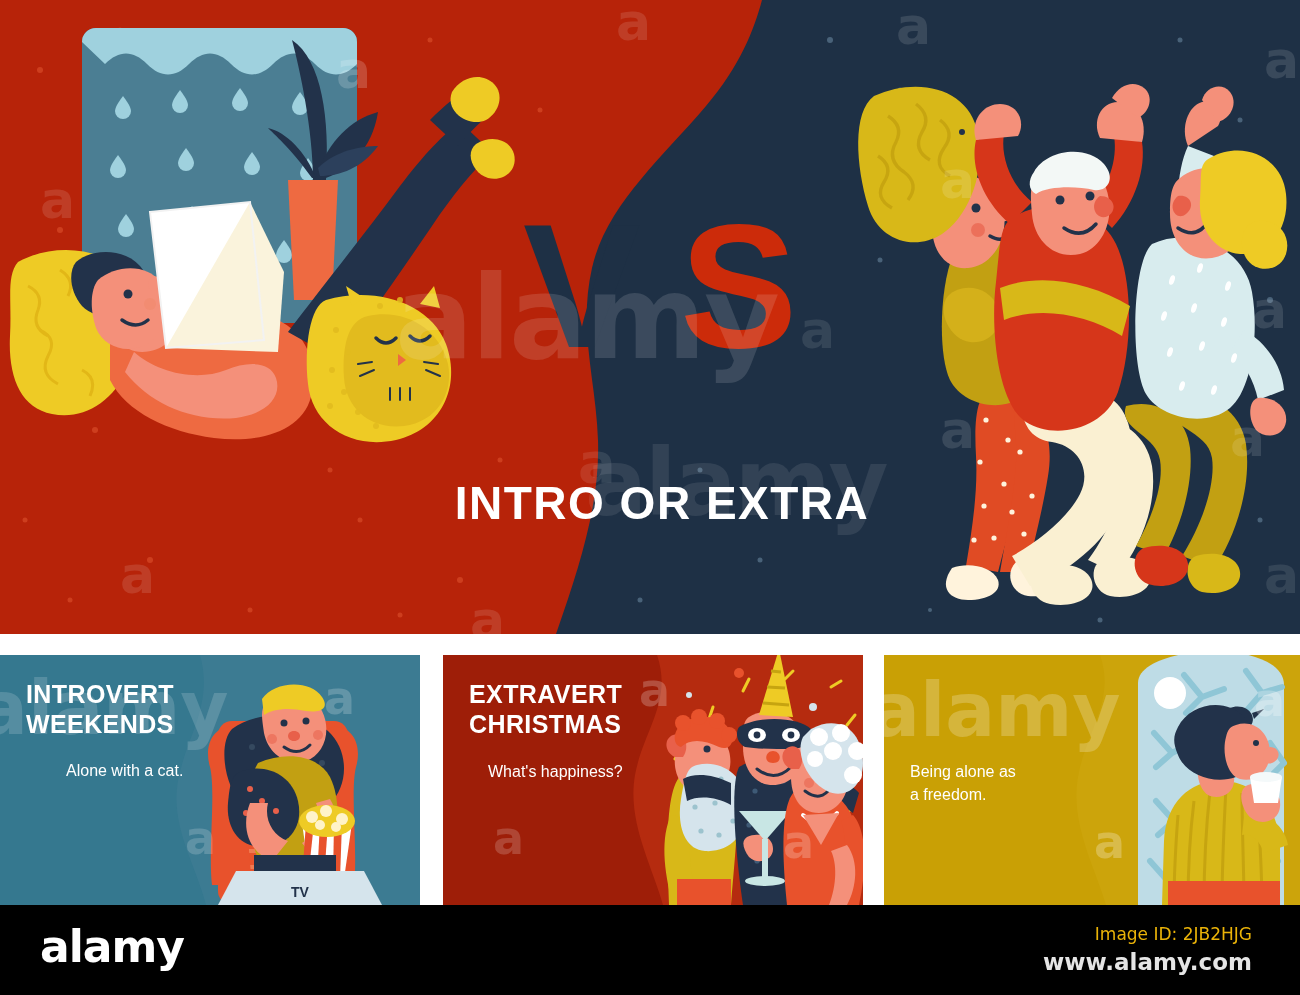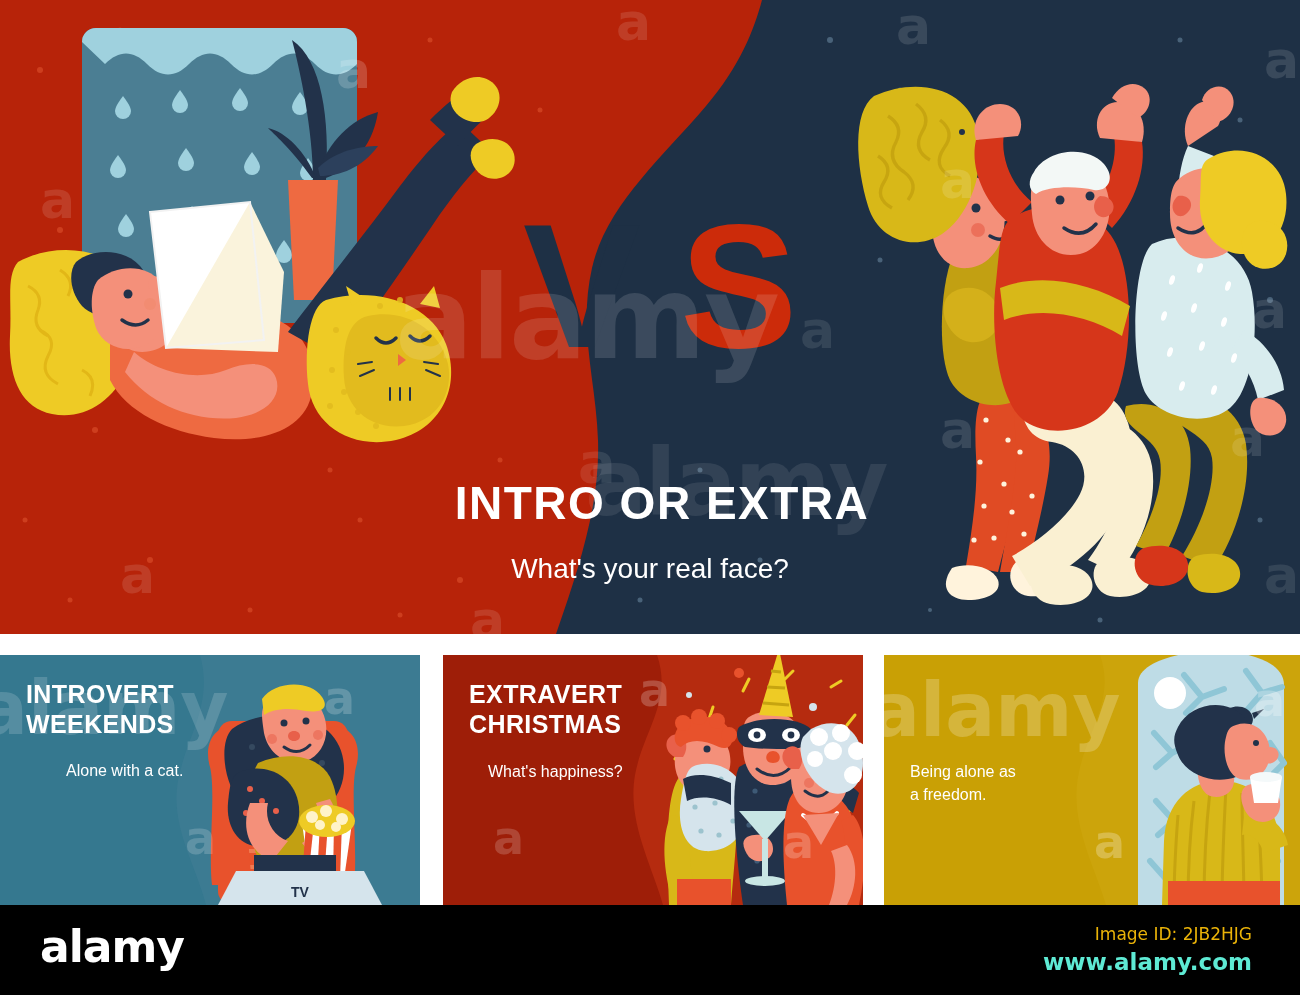--- a/index.html
+++ b/index.html
@@ -55,21 +55,21 @@
   .alamy-logo {
     position:absolute; left:40px; top:20px; color:#fff;
     font-size:44px; font-weight:bold; font-family:"DejaVu Sans", sans-serif;
     letter-spacing:-1px; line-height:44px;
   }
   .footer-id {
     position:absolute; right:48px; top:19px; color:#eab308; font-size:17px;
     font-family:"DejaVu Sans", sans-serif;
   }
   .footer-url {
-    position:absolute; right:48px; top:44px; color:#5eead4; font-size:23px; font-weight:bold;
+    position:absolute; right:48px; top:44px; color:#e5e5e5; font-size:23px; font-weight:bold;
     font-family:"DejaVu Sans", sans-serif;
   }
 
   
   .wm { position:absolute; font-weight:bold; color:rgba(255,255,255,.13);
         font-family:"DejaVu Sans", sans-serif; pointer-events:none; }
   .wm-big { position:absolute; font-weight:bold; color:rgba(255,255,255,.16);
             font-family:"DejaVu Sans", sans-serif; pointer-events:none; letter-spacing:-2px;}
 </style>
 </head>
@@ -357,21 +357,20 @@
     <div class="wm" style="left:800px;top:300px;font-size:52px;color:rgba(255,255,255,.10)">a</div>
     <div class="wm" style="left:940px;top:400px;font-size:52px;color:rgba(255,255,255,.12)">a</div>
     <div class="wm" style="left:1230px;top:408px;font-size:52px;color:rgba(255,255,255,.12)">a</div>
     <div class="wm" style="left:1264px;top:545px;font-size:52px;color:rgba(255,255,255,.10)">a</div>
     <div class="wm" style="left:120px;top:545px;font-size:52px;color:rgba(255,255,255,.12)">a</div>
     <div class="wm" style="left:470px;top:590px;font-size:52px;color:rgba(255,255,255,.12)">a</div>
     <div class="wm-big" style="left:395px;top:250px;font-size:116px;color:rgba(255,255,255,.13)">alamy</div>
     <div class="wm-big" style="left:585px;top:430px;font-size:92px;color:rgba(255,255,255,.09)">alamy</div>
 
     <div class="hero-title">INTRO OR EXTRA</div>
-    <div class="hero-sub">What's your real face?</div>
   </div>
 
   <div class="cards">
 
     <div class="card card-1 c1">
       <svg class="blob" width="420" height="250" viewBox="0 0 420 250">
         <rect width="420" height="250" fill="#35788F"></rect>
         <path d="M200,0 C214,50 186,82 178,126 C170,172 196,210 206,250 L420,250 L420,0 Z" fill="#417E95" opacity=".55"></path>
 
         <rect x="218" y="66" width="130" height="184" rx="14" fill="#E8522C"></rect>

